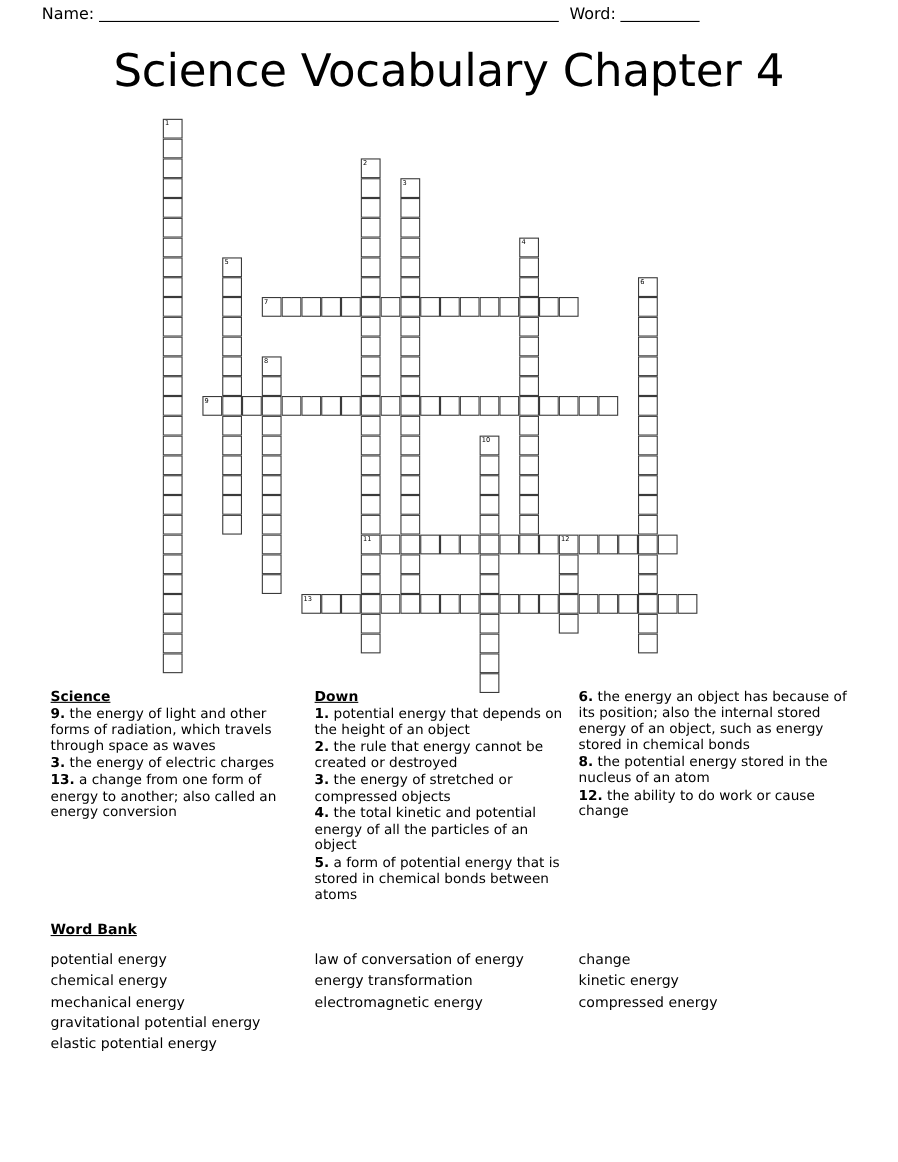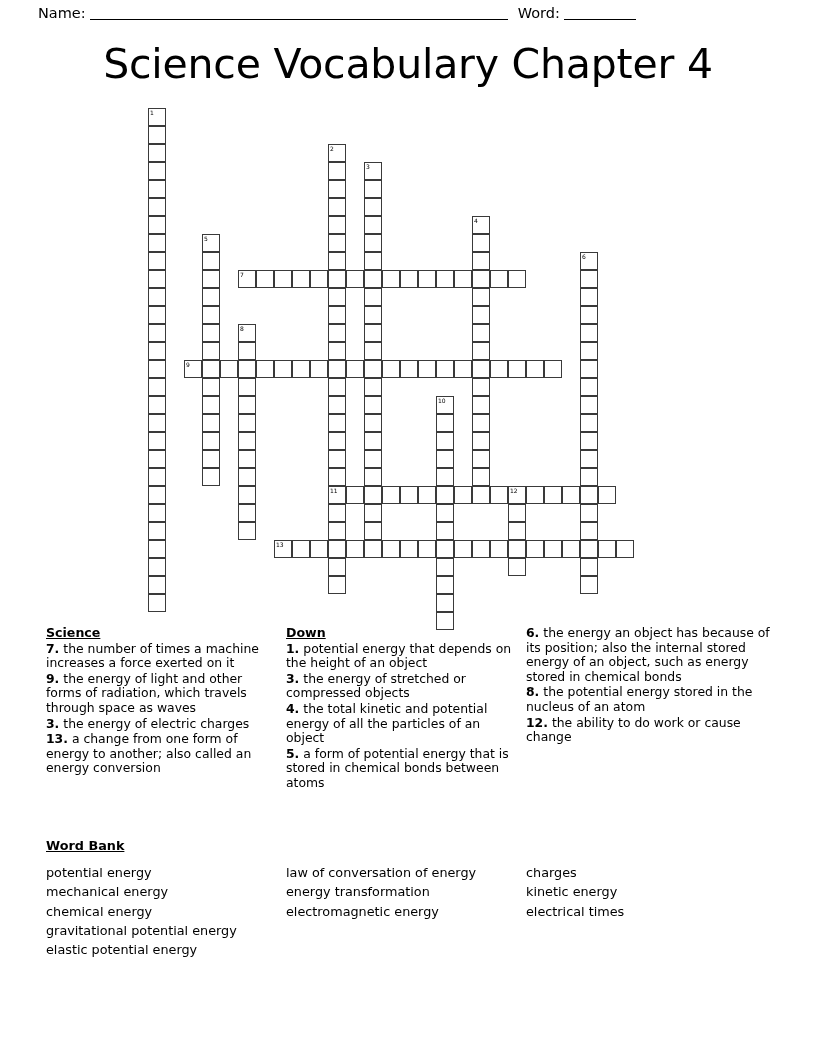--- a/index.html
+++ b/index.html
@@ -375,56 +375,56 @@
     <div class="xw-num" style="left: 438px; top: 397px;">10</div>
     <div class="xw-num" style="left: 330px; top: 487px;">11</div>
     <div class="xw-num" style="left: 510px; top: 487px;">12</div>
     <div class="xw-num" style="left: 276px; top: 541px;">13</div>
   </div>
 
 <div id="clues">
   <div class="clue-col c1">
     <div class="clue-head">Science</div>
     <div id="across-list">
-        <p class="clue-item"><b>7.</b><span> the number of times a machine increases a force exerted on it</span></p>
         <p class="clue-item"><b>9.</b><span> the energy of light and other forms of radiation, which travels through space as waves</span></p>
         <p class="clue-item"><b>3.</b><span> the energy of electric charges</span></p>
         <p class="clue-item"><b>13.</b><span> a change from one form of energy to another; also called an energy conversion</span></p>
       </div>
   </div>
   <div class="clue-col c2">
     <div class="clue-head">Down</div>
     <div id="down-list-1">
         <p class="clue-item"><b>1.</b><span> potential energy that depends on the height of an object</span></p>
+        <p class="clue-item"><b>2.</b><span> the rule that energy cannot be created or destroyed</span></p>
         <p class="clue-item"><b>3.</b><span> the energy of stretched or compressed objects</span></p>
         <p class="clue-item"><b>4.</b><span> the total kinetic and potential energy of all the particles of an object</span></p>
         <p class="clue-item"><b>5.</b><span> a form of potential energy that is stored in chemical bonds between atoms</span></p>
       </div>
   </div>
   <div class="clue-col c3">
     <div id="down-list-2">
         <p class="clue-item"><b>6.</b><span> the energy an object has because of its position; also the internal stored energy of an object, such as energy stored in chemical bonds</span></p>
         <p class="clue-item"><b>8.</b><span> the potential energy stored in the nucleus of an atom</span></p>
         <p class="clue-item"><b>12.</b><span> the ability to do work or cause change</span></p>
       </div>
   </div>
 </div>
 
 <div id="word-bank">
   <div class="wb-head">Word Bank</div>
   <div class="wb-col w1" id="wb-col-1">
       <div class="wb-word">potential energy</div>
+      <div class="wb-word">chemical energy</div>
       <div class="wb-word">mechanical energy</div>
-      <div class="wb-word">chemical energy</div>
       <div class="wb-word">gravitational potential energy</div>
       <div class="wb-word">elastic potential energy</div>
     </div>
   <div class="wb-col w2" id="wb-col-2">
       <div class="wb-word">law of conversation of energy</div>
       <div class="wb-word">energy transformation</div>
       <div class="wb-word">electromagnetic energy</div>
     </div>
   <div class="wb-col w3" id="wb-col-3">
-      <div class="wb-word">charges</div>
+      <div class="wb-word">change</div>
       <div class="wb-word">kinetic energy</div>
-      <div class="wb-word">electrical times</div>
+      <div class="wb-word">compressed energy</div>
     </div>
 </div>
 
 </body></html>

